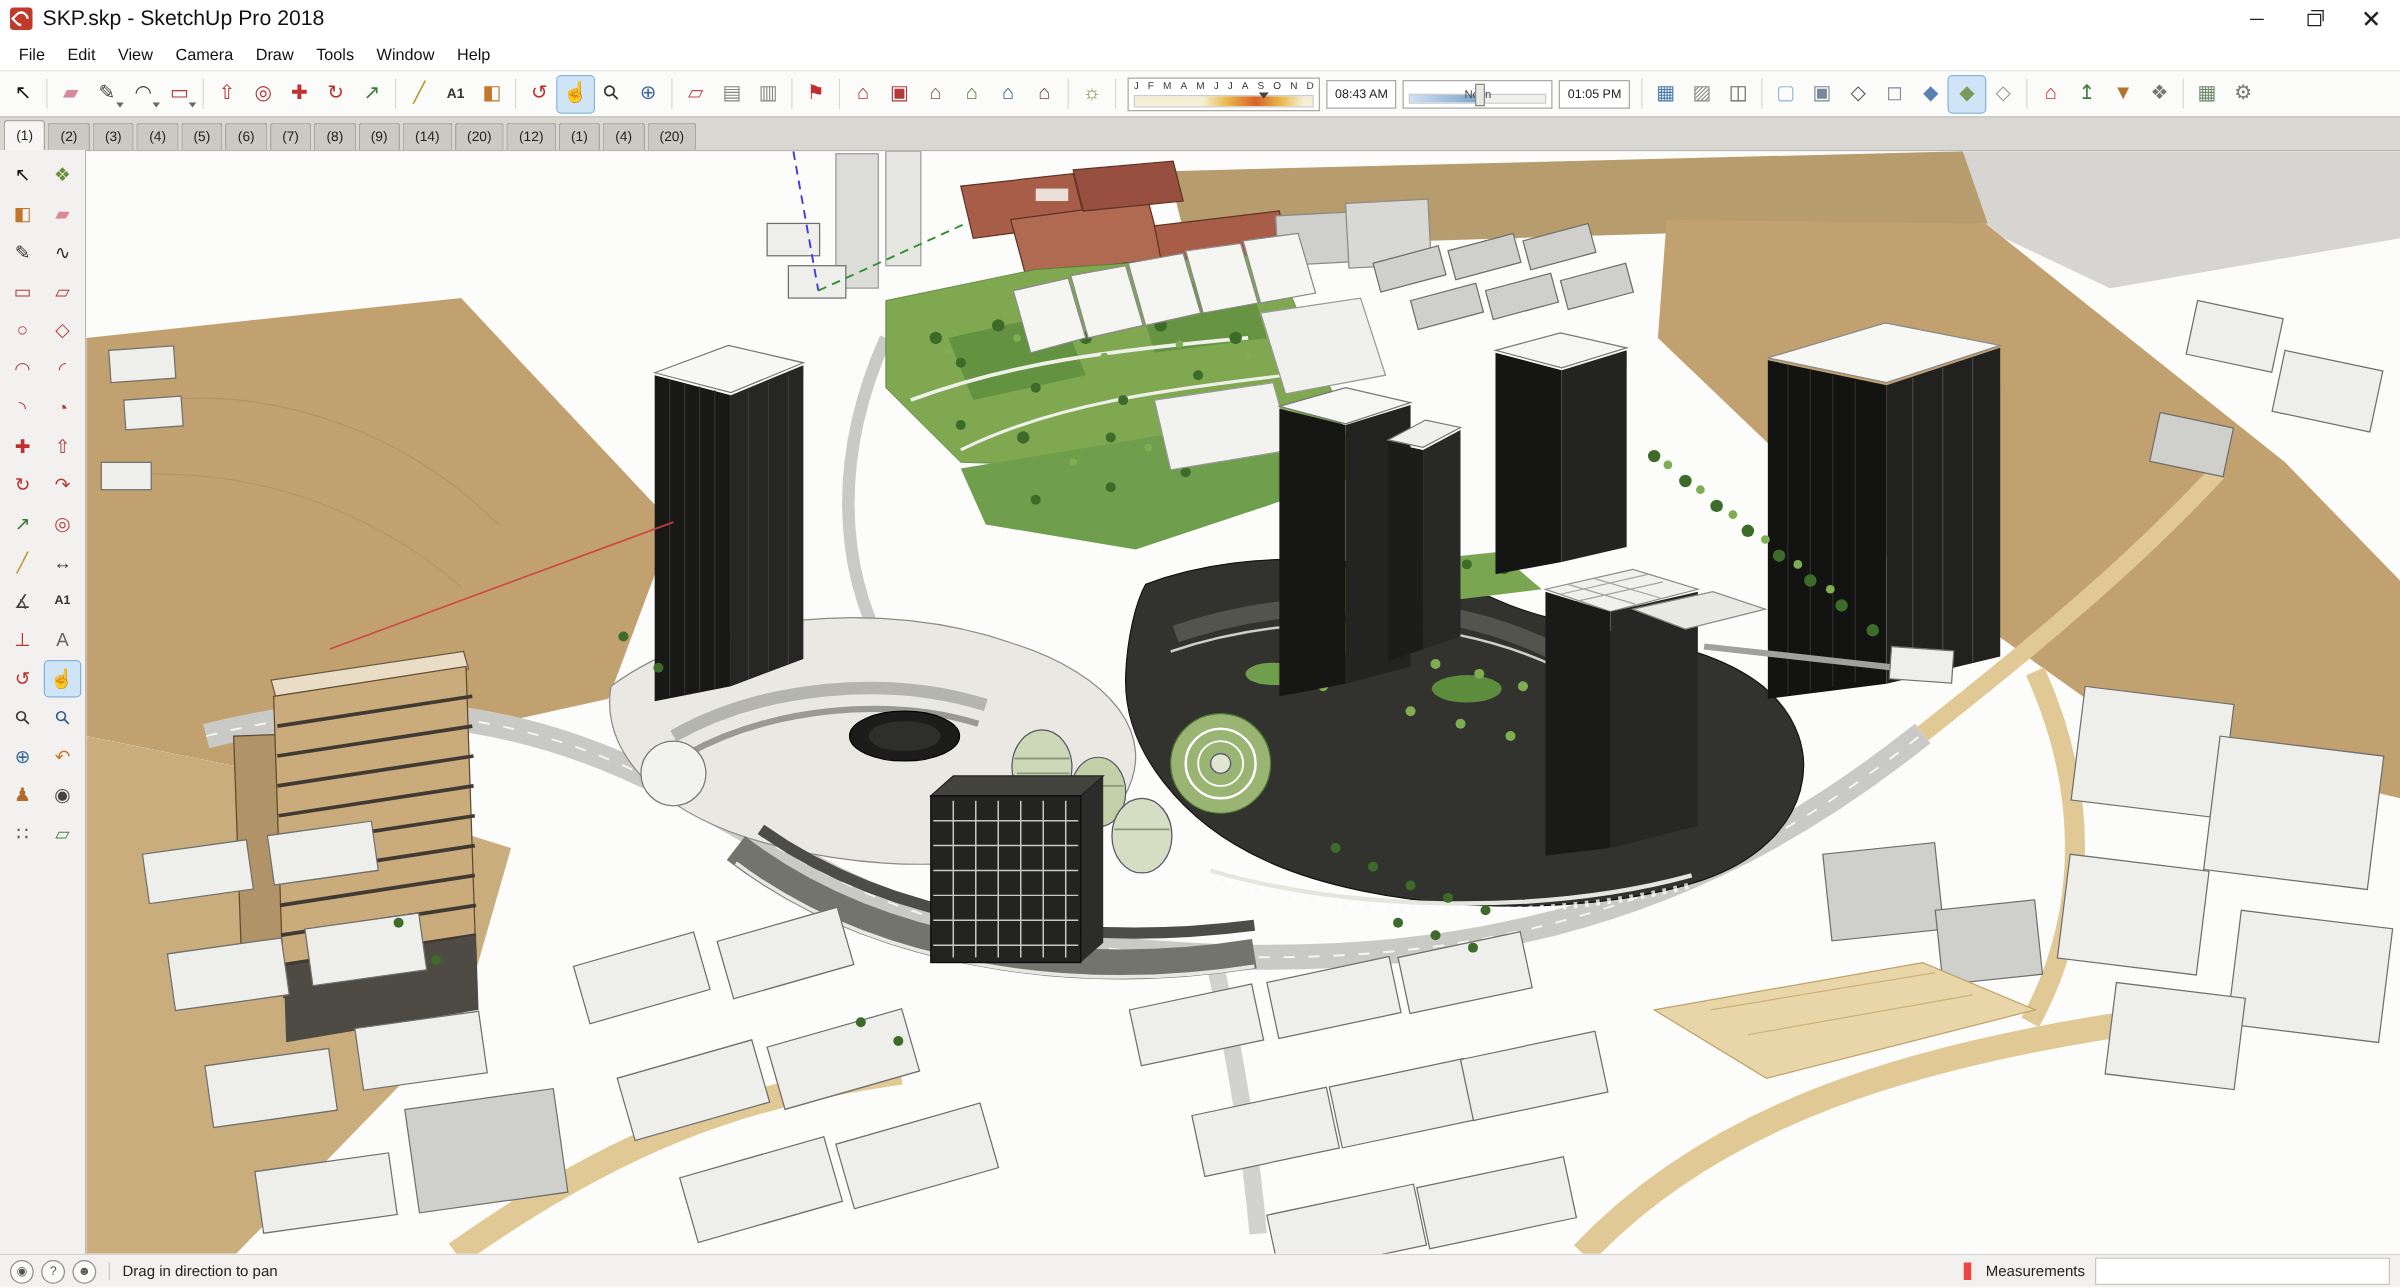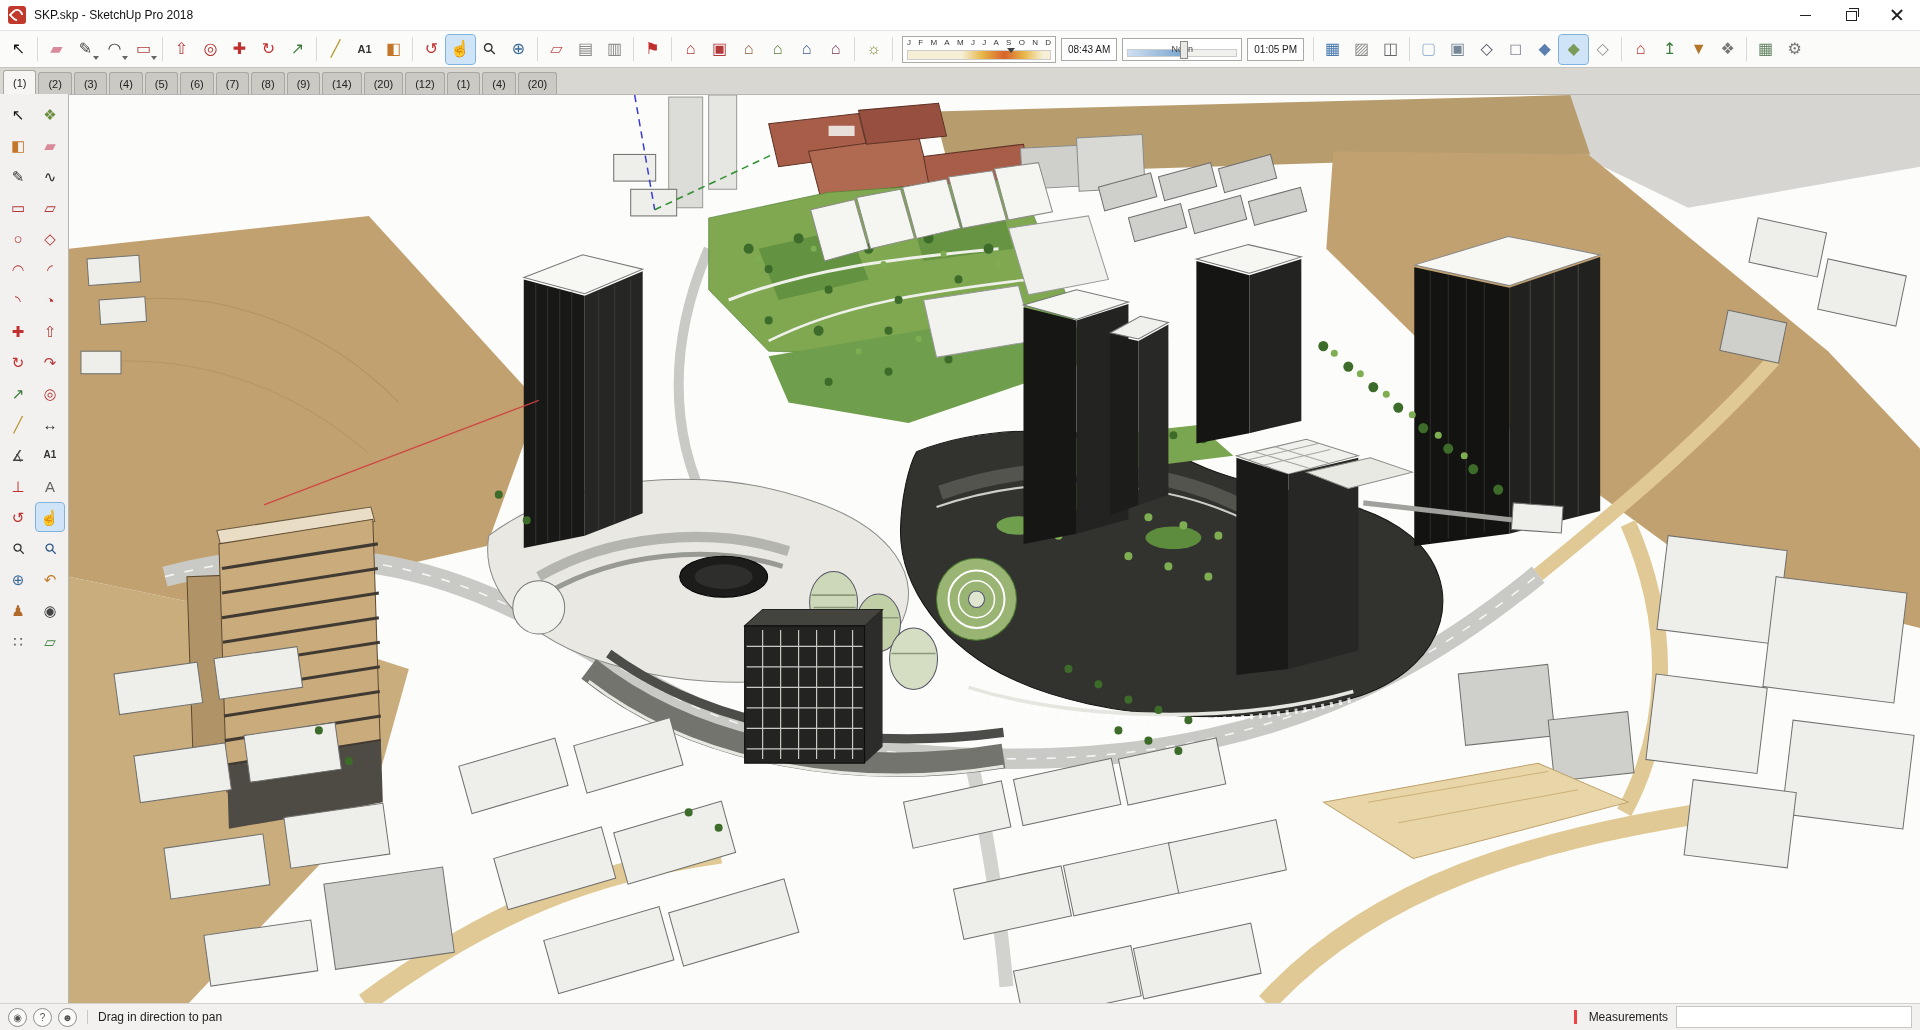--- a/index.html
+++ b/index.html
@@ -4,21 +4,21 @@
 <style>
   html,body{margin:0;padding:0;width:1920px;height:1030px;overflow:hidden;
     font-family:"Liberation Sans",sans-serif;background:#fff;}
   .app{width:1920px;height:1030px;display:flex;flex-direction:column;}
 
   
   .titlebar{height:30px;display:flex;align-items:center;background:#fff;flex:0 0 auto;}
   .logo{width:18px;height:18px;margin-left:8px;border-radius:3px;background:#c0392b;flex:0 0 auto;}
   .logo::after{content:"";display:block;width:8px;height:8px;margin:3px;border:2.5px solid #fff;
     border-right-color:transparent;border-radius:50% 50% 50% 0;transform:rotate(45deg);}
-  .title{font-size:12px;margin-left:8px;color:#111;}
+  .title{font-size:17px;margin-left:8px;color:#111;}
   .wincontrols{margin-left:auto;display:flex;height:100%;}
   .wc{width:46px;height:100%;display:flex;align-items:center;justify-content:center;position:relative;}
   .glyph-min{width:11px;height:0;border-top:1.4px solid #222;}
   .glyph-max{width:9px;height:8px;border:1.3px solid #222;position:relative;top:1px;}
   .glyph-max::before{content:"";position:absolute;left:2px;top:-4px;width:9px;height:8px;
     border:1.3px solid #222;border-bottom:none;border-left:none;}
   .glyph-x{position:absolute;width:14px;height:1.5px;background:#222;transform:rotate(45deg);}
   .glyph-x2{position:absolute;width:14px;height:1.5px;background:#222;transform:rotate(-45deg);}
 
   
@@ -78,21 +78,21 @@
   .viewport svg{position:absolute;inset:0;width:100%;height:100%;}
 
   
   .statusbar{height:26px;background:#f2f1ef;border-top:1px solid #d4d2ce;display:flex;
     align-items:center;padding:0 8px;font-size:12px;color:#222;flex:0 0 auto;}
   .sicon{width:17px;height:17px;border:1px solid #8f8f8b;border-radius:50%;display:flex;
     align-items:center;justify-content:center;font-size:10px;color:#555;margin-right:6px;
     background:#fbfbf9;flex:0 0 auto;}
   .hint{margin-left:4px;padding-left:10px;border-left:1px solid #c9c7c3;}
   .measure{margin-left:auto;display:flex;align-items:center;gap:8px;}
-  .measure-label{padding-left:12px;border-left:3px solid #ef4444;}
+  .measure-label{padding-left:12px;border-left:6px solid #ef4444;}
   input.meas{width:230px;height:18px;border:1px solid #c9c7c3;background:#fff;
     font-family:"Liberation Sans",sans-serif;font-size:11px;}
 </style>
 </head>
 <body>
 
 <div class="app">
 
   <div class="titlebar">
     <span class="logo"></span>
@@ -104,20 +104,30 @@
       <div class="wc">
           <span class="glyph-max"></span>
         </div>
       <div class="wc">
           <span class="glyph-x"></span>
           <span class="glyph-x2"></span>
         </div>
     </div>
   </div>
 
+  <div class="menubar" id="menubar">
+      <div class="menu-item">File</div>
+      <div class="menu-item">Edit</div>
+      <div class="menu-item">View</div>
+      <div class="menu-item">Camera</div>
+      <div class="menu-item">Draw</div>
+      <div class="menu-item">Tools</div>
+      <div class="menu-item">Window</div>
+      <div class="menu-item">Help</div>
+    </div>
 
   <div class="toolbar" id="maintoolbar">
       <div class="tbicon">
         <span class="g" style="color: rgb(17, 17, 17);">↖</span>
       </div>
       <div class="tbsep"></div>
       <div class="tbicon">
         <span class="g" style="color: rgb(216, 138, 154);">▰</span>
       </div>
       <div class="tbicon dd">

